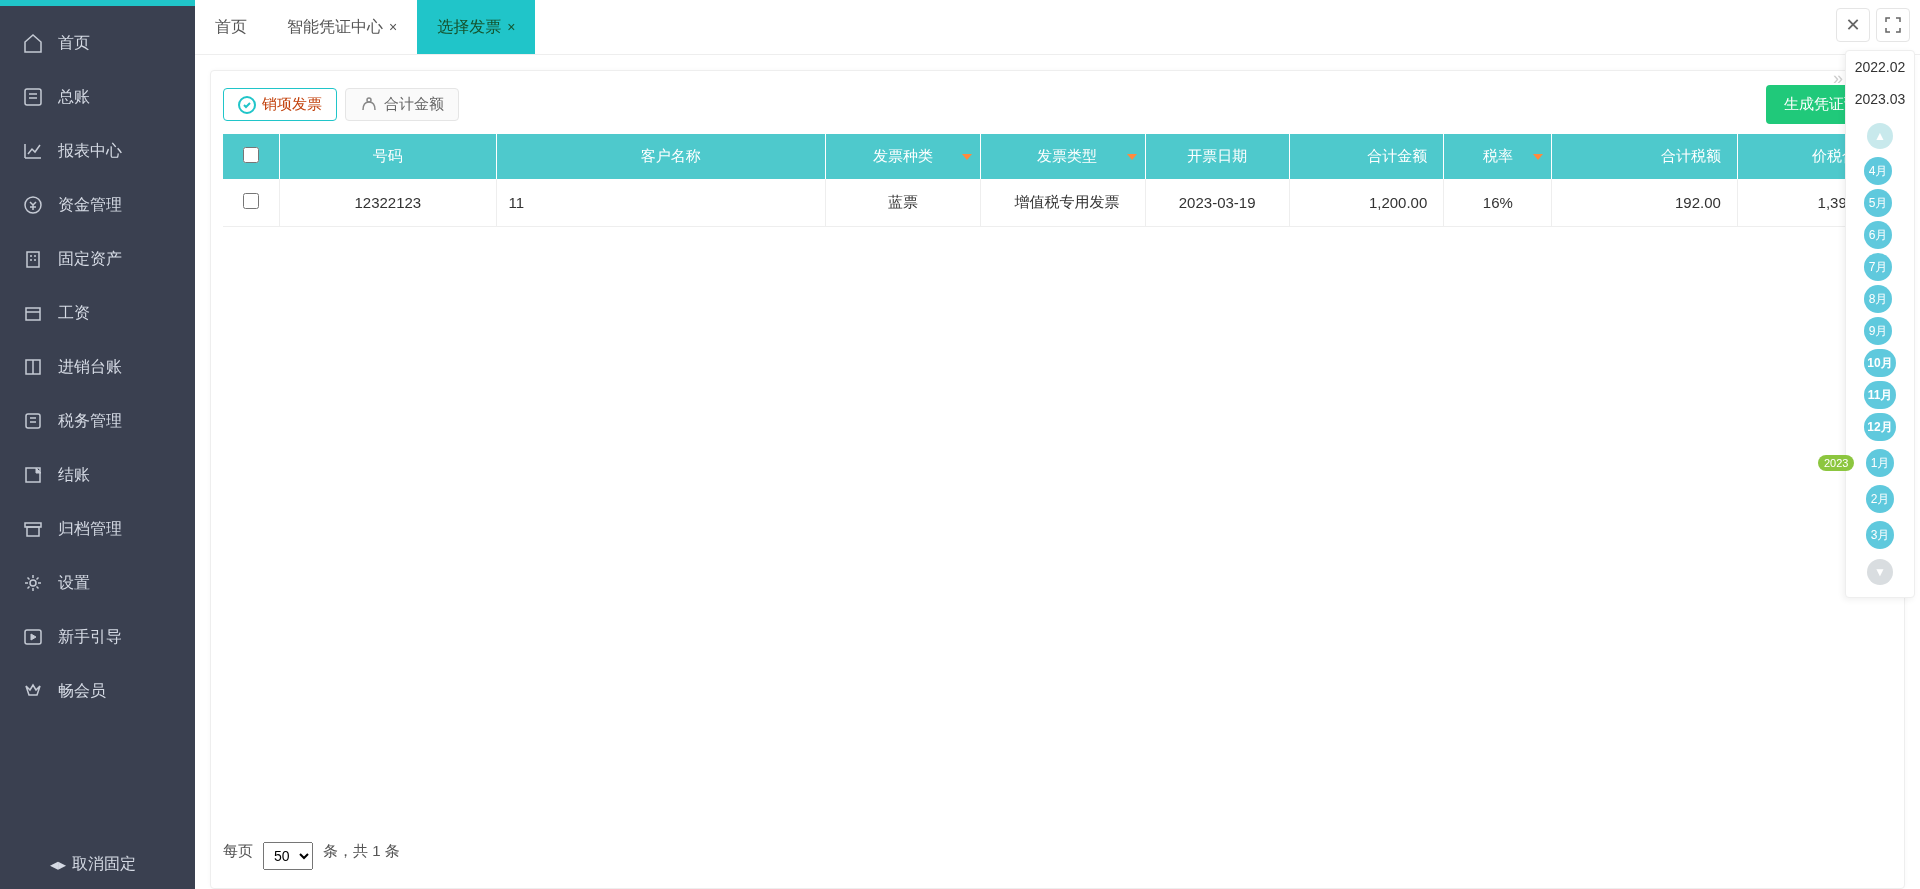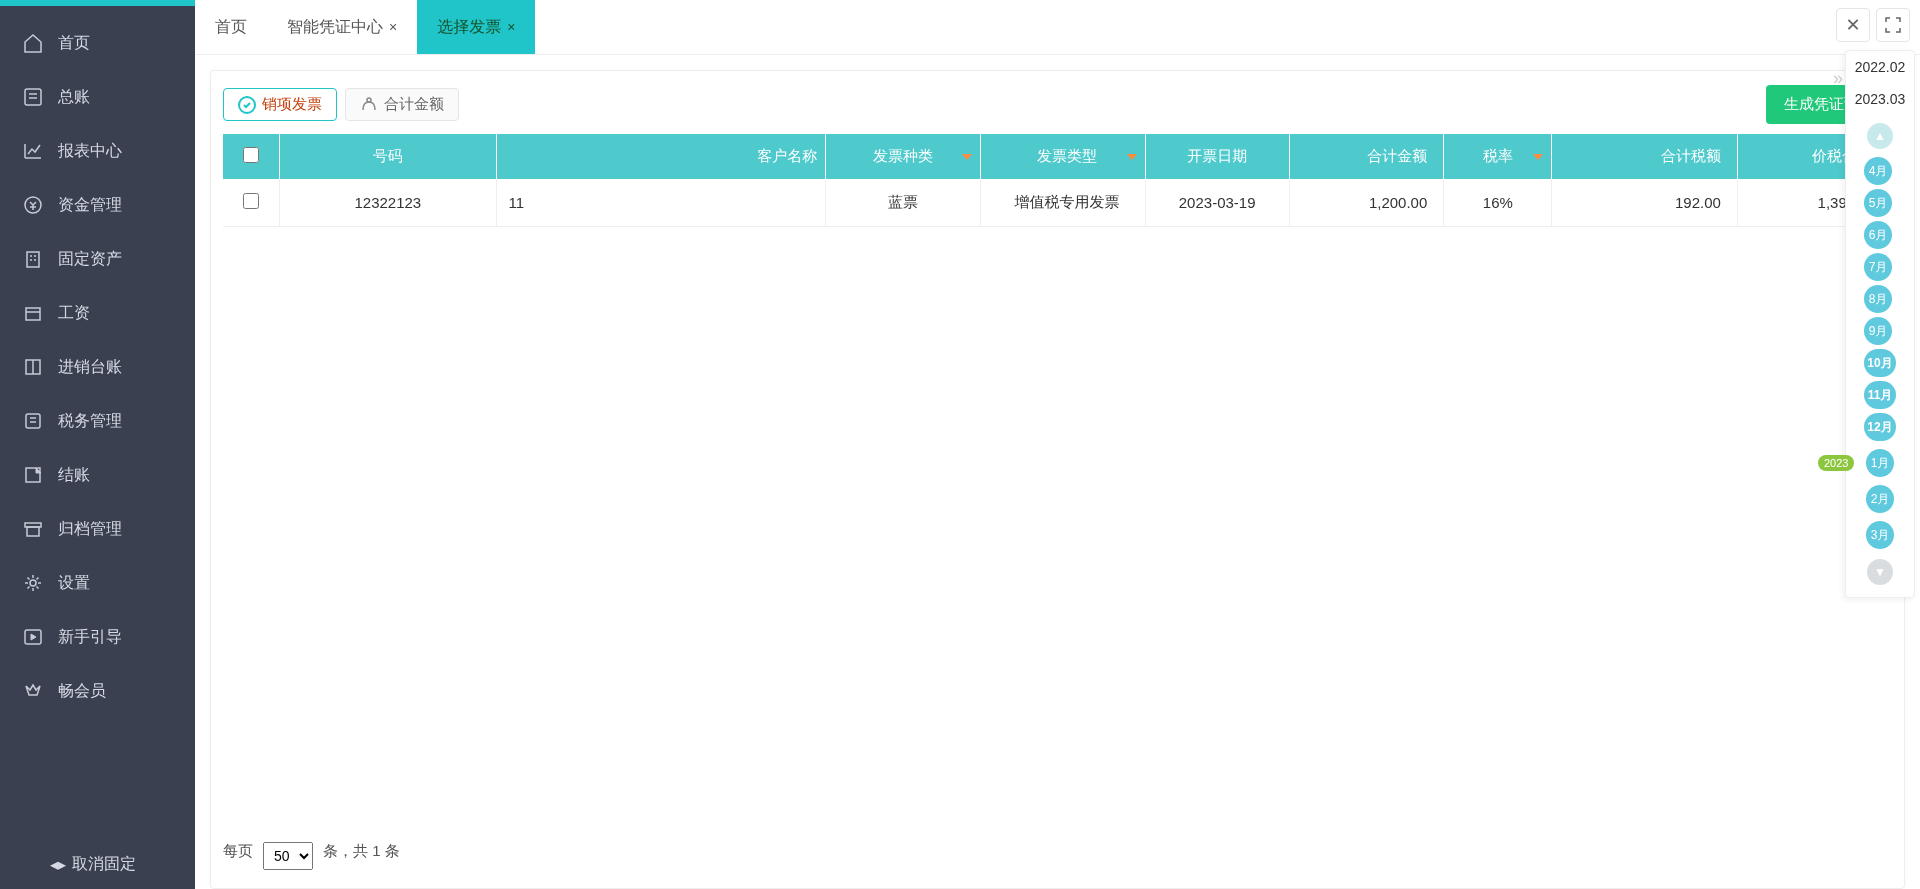--- a/index.html
+++ b/index.html
@@ -39,21 +39,21 @@
     
     
     .table-wrap { flex: 1; overflow: auto; }
     table { width: 100%; border-collapse: collapse; }
     thead th { background: #4ec9cc; color: #fff; font-weight: normal; padding: 13px 8px; font-size: 15px; text-align: center; border-right: 1px solid rgba(255,255,255,0.2); position: relative; }
     thead th:last-child { border-right: none; }
     tbody td { padding: 14px 8px; border-bottom: 1px solid #eee; border-right: 1px solid #eee; font-size: 15px; color: #333; text-align: center; }
     tbody td:last-child { border-right: none; }
     .col-check { width: 55px; }
     .col-num { width: 210px; }
-    .col-customer { width: 320px; text-align: right; padding-left: 28px; }
+    .col-customer { width: 320px; text-align: center; padding-left: 28px; }
     .col-kind { width: 150px; }
     .col-type { width: 160px; padding-left: 17px; }
     .col-date { width: 140px; }
     .col-amount { width: 150px; text-align: right; padding-right: 16px; }
     .col-rate { width: 105px; }
     .col-tax { width: 180px; text-align: right; padding-right: 16px; }
     .col-total { width: 150px; text-align: right; padding-right: 20px; }
     .th-caret { position: absolute; right: 8px; top: 50%; transform: translateY(-50%); width: 0; height: 0; border-left: 5px solid transparent; border-right: 5px solid transparent; border-top: 6px solid #ff8a3d; cursor: pointer; }
     input[type="checkbox"].tbl-check { width: 16px; height: 16px; cursor: pointer; }
     

